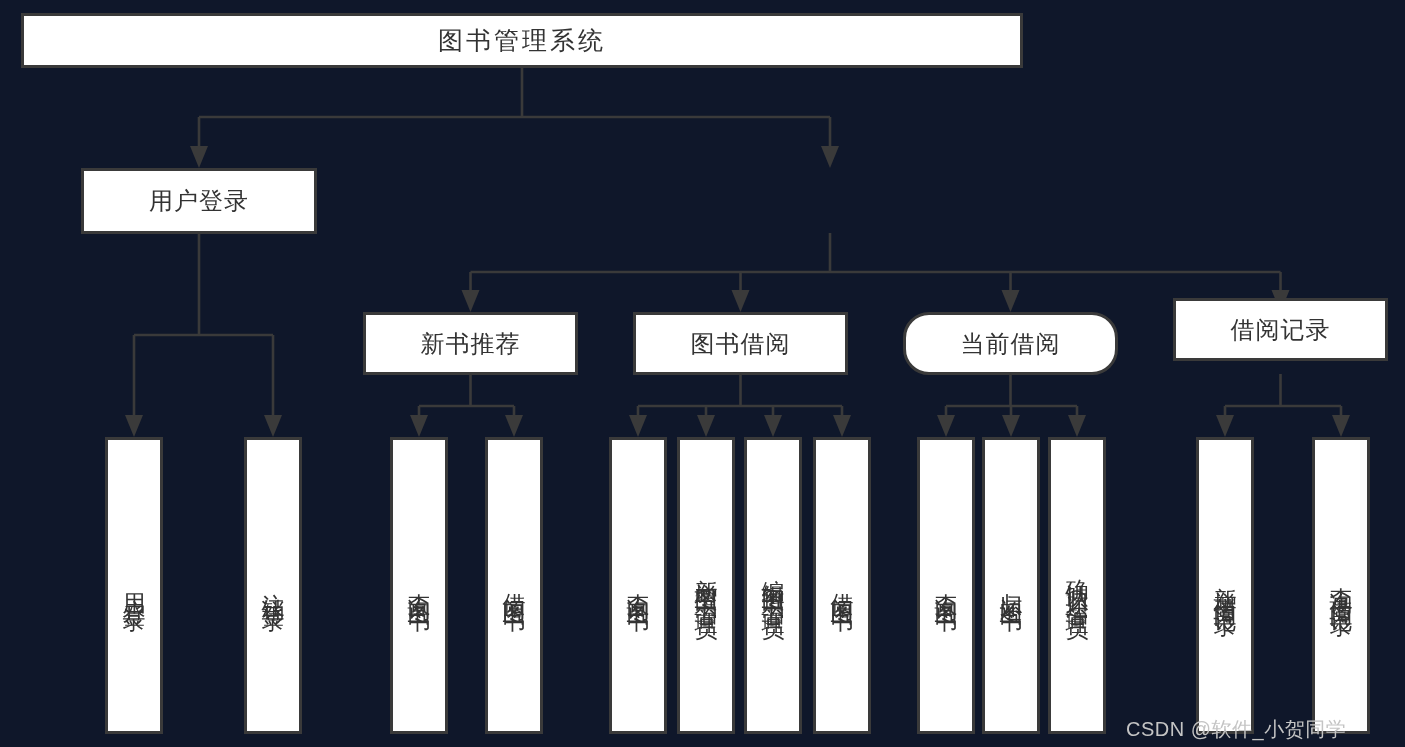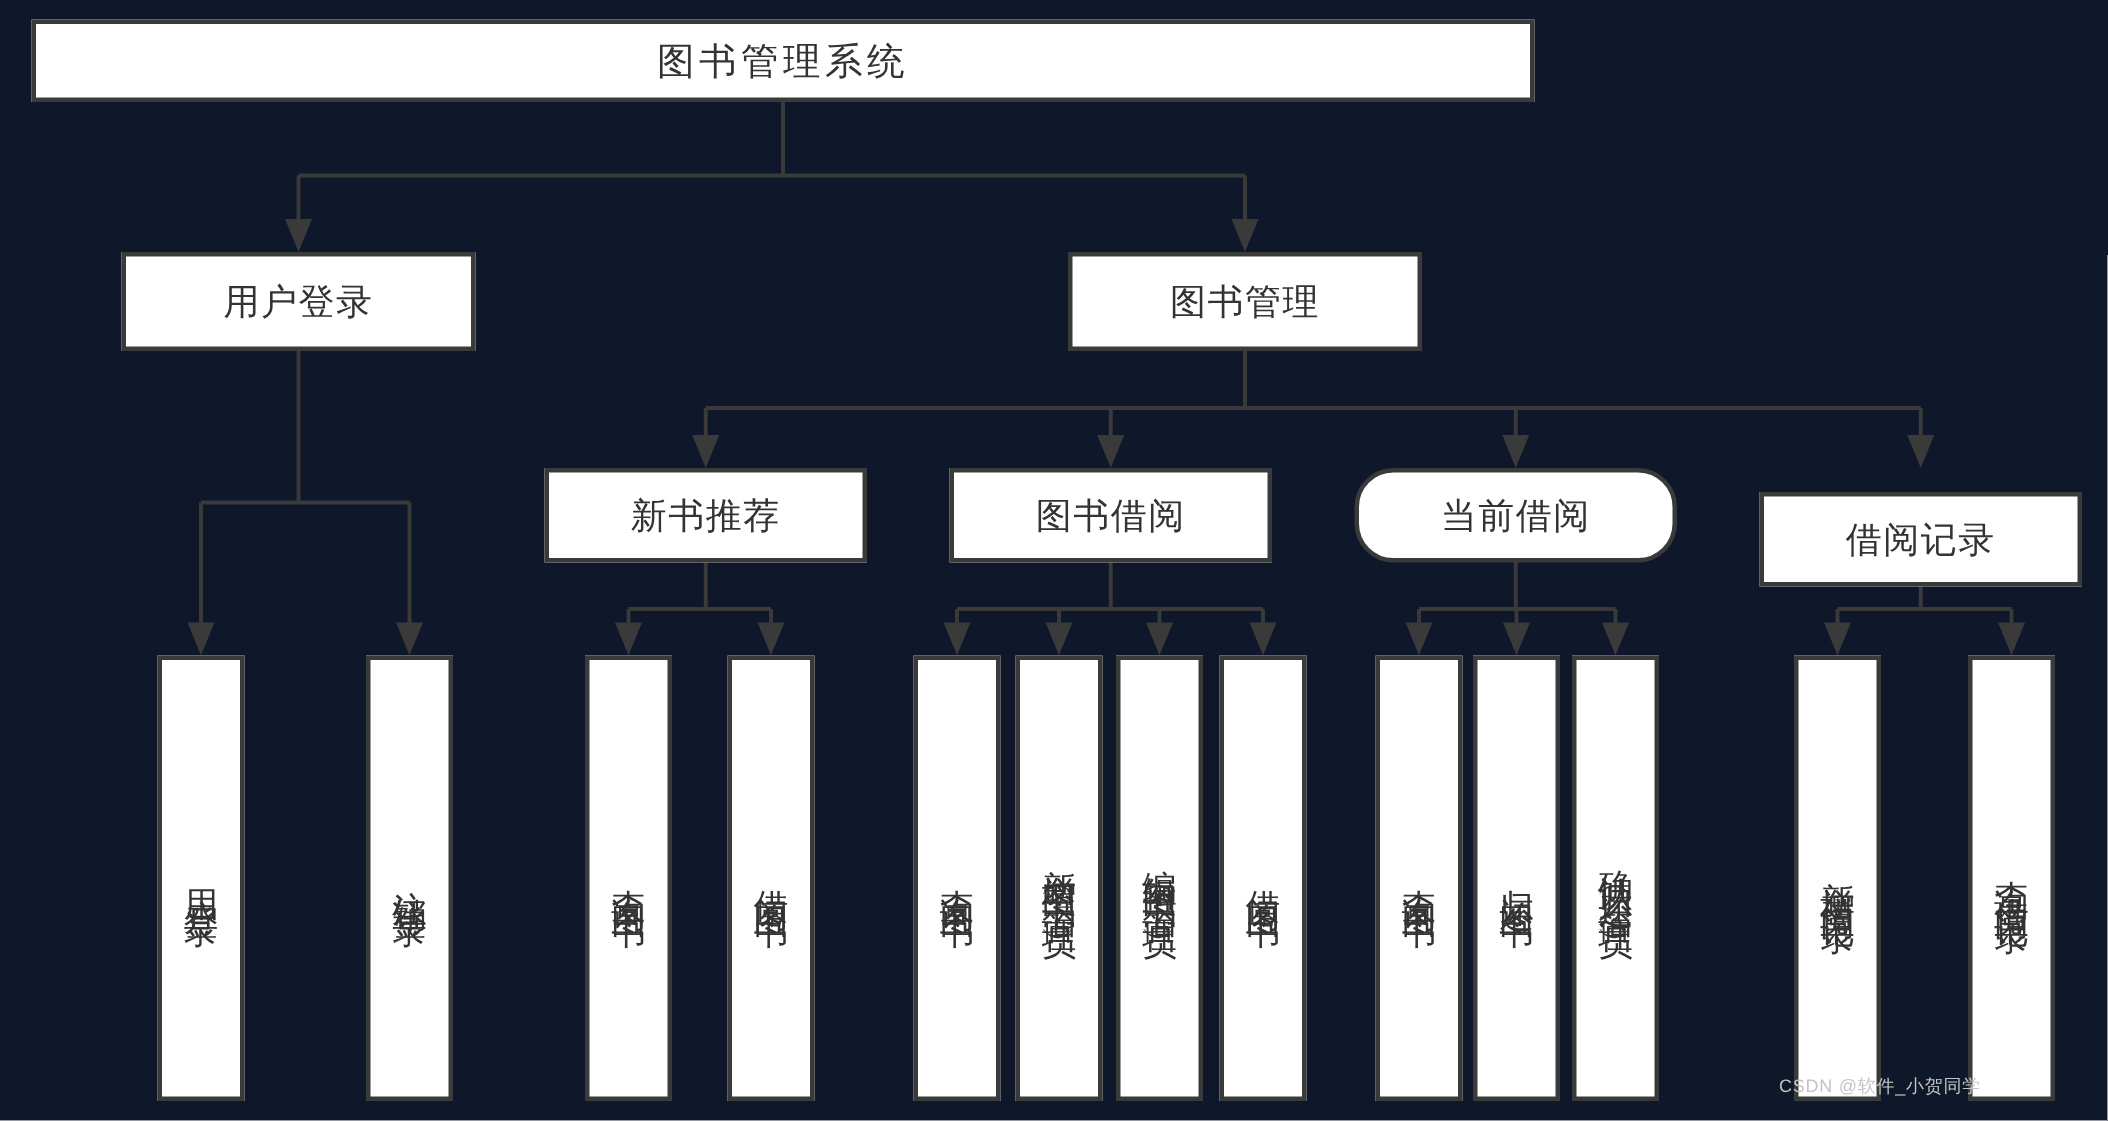--- a/index.html
+++ b/index.html
@@ -36,23 +36,23 @@
     writing-mode:vertical-rl;
     text-orientation:mixed;
     font-size:23px;
     line-height:1;
     letter-spacing:5.5px;
     color:#333333;
     white-space:nowrap;
   }
   .watermark {
     position:absolute;
-    left:1186px;
+    left:1126px;
     top:716px;
-    font-size:12px;
+    font-size:20px;
     letter-spacing:0.5px;
     color:#c4c4c4;
     white-space:nowrap;
   }
 </style>
 </head>
 <body>
 
 <div class="canvas">
 
@@ -125,34 +125,31 @@
     </g>
   </svg>
 
   <div class="box" style="left:21px; top:13px; width:1002px; height:55px;">
     <span class="hlabel root-label">图书管理系统</span>
   </div>
 
   <div class="box" style="left:81px; top:168px; width:236px; height:66px;">
     <span class="hlabel">用户登录</span>
   </div>
-  <div class="box" style="left:712px; top:168px; width:236px; height:66px;">
-    <span class="hlabel">图书管理</span>
-  </div>
 
   <div class="box" style="left:633px; top:312px; width:215px; height:63px;">
     <span class="hlabel">图书借阅</span>
   </div>
   <div class="box" style="left:363px; top:312px; width:215px; height:63px;">
     <span class="hlabel">新书推荐</span>
   </div>
   <div class="box" style="left:903px; top:312px; width:215px; height:63px;border-radius:26px;">
     <span class="hlabel">当前借阅</span>
   </div>
-  <div class="box" style="left:1173px; top:328px; width:215px; height:63px;">
+  <div class="box" style="left:1173px; top:298px; width:215px; height:63px;">
     <span class="hlabel">借阅记录</span>
   </div>
 
   <div class="box" style="left:105px; top:437px; width:58px; height:297px;">
     <span class="vlabel">用户登录</span>
   </div>
   <div class="box" style="left:244px; top:437px; width:58px; height:297px;">
     <span class="vlabel">注销登录</span>
   </div>
 

